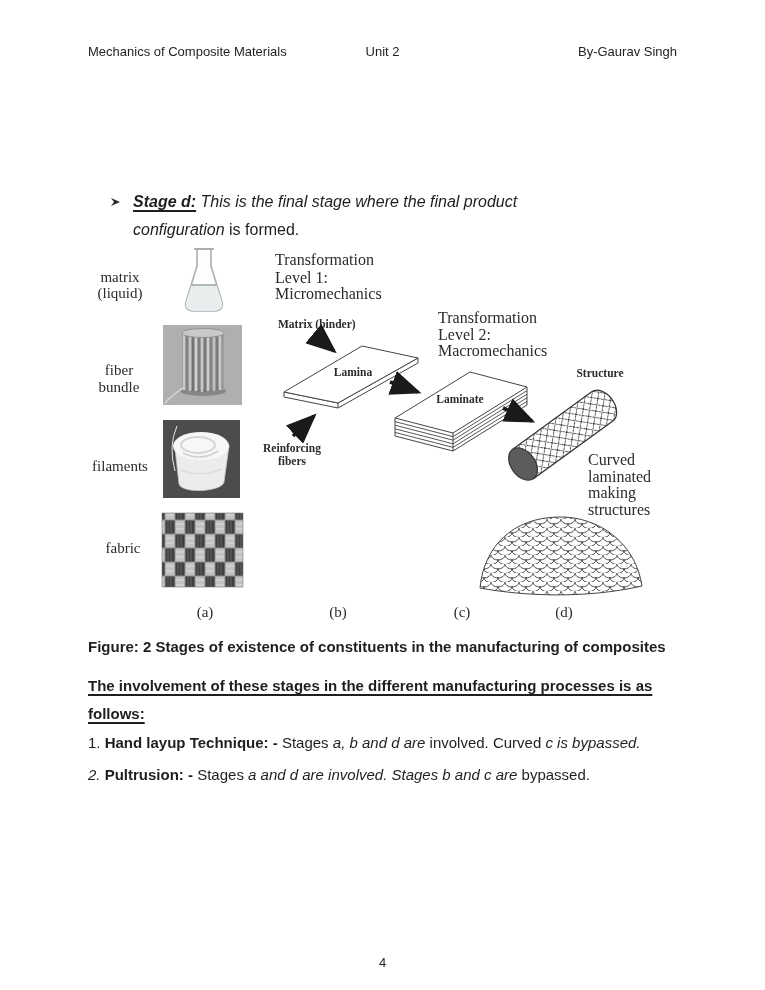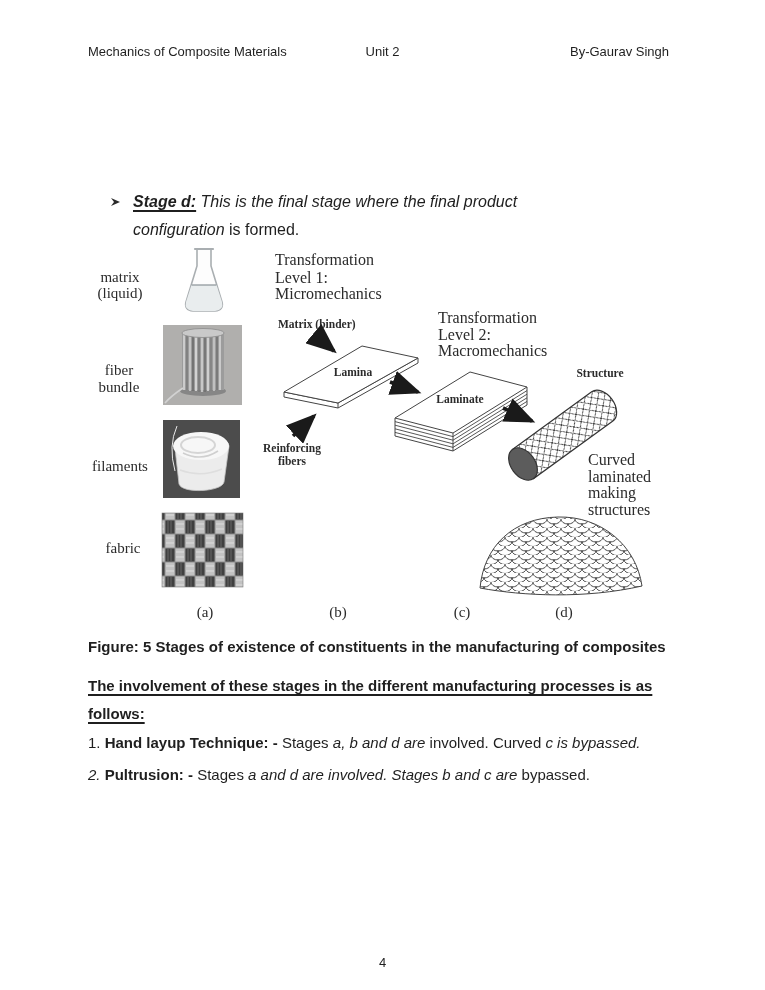--- a/index.html
+++ b/index.html
@@ -5,21 +5,21 @@
   html,body{margin:0;padding:0;background:#e8e8e8;}
   .page{
     position:relative;width:765px;height:990px;background:#ffffff;
     margin:0 auto;font-family:"Liberation Sans",sans-serif;color:#1f1f1f;
     overflow:hidden;
   }
   
   .hdr{position:absolute;top:44px;left:88px;right:88px;height:18px;font-size:13px;}
   .hdr .h-left{position:absolute;left:0;top:0;}
   .hdr .h-center{position:absolute;left:50%;transform:translateX(-50%);top:0;}
-  .hdr .h-right{position:absolute;right:8px;top:0;padding-left:12px;}
+  .hdr .h-right{position:absolute;right:0;top:0;padding-left:12px;}
   
   .para{position:absolute;left:129px;top:131px;width:480px;font-size:15px;line-height:27px;}
   .bullet-marker{position:absolute;left:110px;top:194px;width:12px;height:12px;}
   .bullet-text{position:absolute;left:133px;top:188px;width:475px;font-size:16px;line-height:28px;}
   .stage-label{font-weight:bold;font-style:italic;text-decoration:underline;text-decoration-thickness:1.5px;text-underline-offset:3px;}
   .it{font-style:italic;}
   .caption{position:absolute;left:88px;top:638px;width:640px;font-size:15px;font-weight:bold;white-space:nowrap;}
   .heading{position:absolute;left:88px;top:672px;width:640px;font-size:15px;font-weight:bold;line-height:28px;}
   .heading .u{text-decoration:underline;text-decoration-thickness:1.5px;text-underline-offset:3px;}
   .proc{position:absolute;left:88px;width:660px;font-size:15px;white-space:nowrap;}
@@ -171,21 +171,21 @@
     <text class="sf2" x="503" y="225">Curved</text>
     <text class="sf2" x="503" y="242">laminated</text>
     <text class="sf2" x="503" y="258">making</text>
     <text class="sf2" x="503" y="275">structures</text>
 
     <path d="M395,348 C399,306 428,278 473,277 C516,276 551,305 557,346 C500,359 438,356 395,348 Z" fill="url(#scales)" stroke="#444444" stroke-width="1"></path>
     <text class="sf" x="479" y="377" text-anchor="middle">(d)</text>
   </svg>
   </div>
 
-  <div class="caption">Figure: 5 Stages of existence of constituents in the manufacturing of composites</div>
+  <div class="caption">Figure: 2 Stages of existence of constituents in the manufacturing of composites</div>
 
   <div class="heading">
     <div><span class="u">The involvement of these stages in the different manufacturing processes is as</span></div>
     <div><span class="u">follows:</span></div>
   </div>
 
   <div class="proc p1"><span>1. </span><span class="b">Hand layup Technique: - </span><span>Stages </span><span class="it">a, b and d are </span><span>involved. Curved </span><span class="it">c is bypassed.</span></div>
 
   <div class="proc p2"><span class="it">2. </span><span class="b">Pultrusion: - </span><span>Stages </span><span class="it">a and d are involved. Stages b and c are </span><span>bypassed.</span></div>
 

